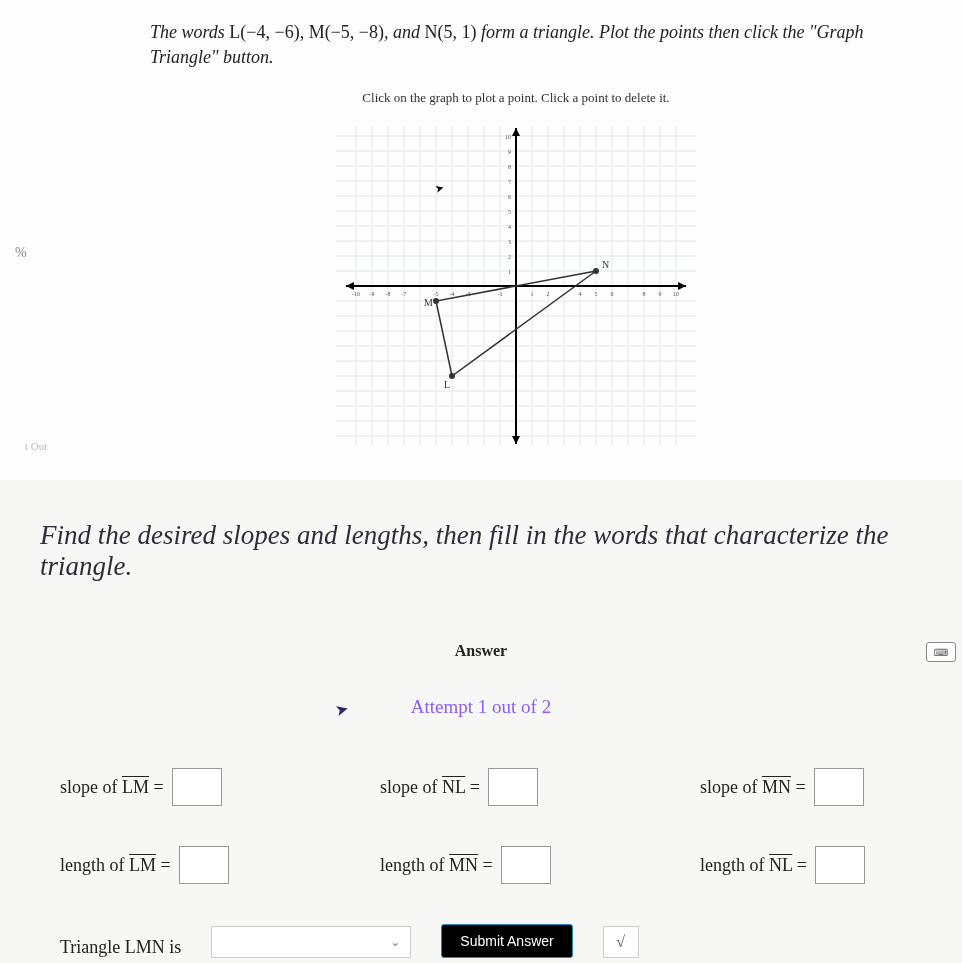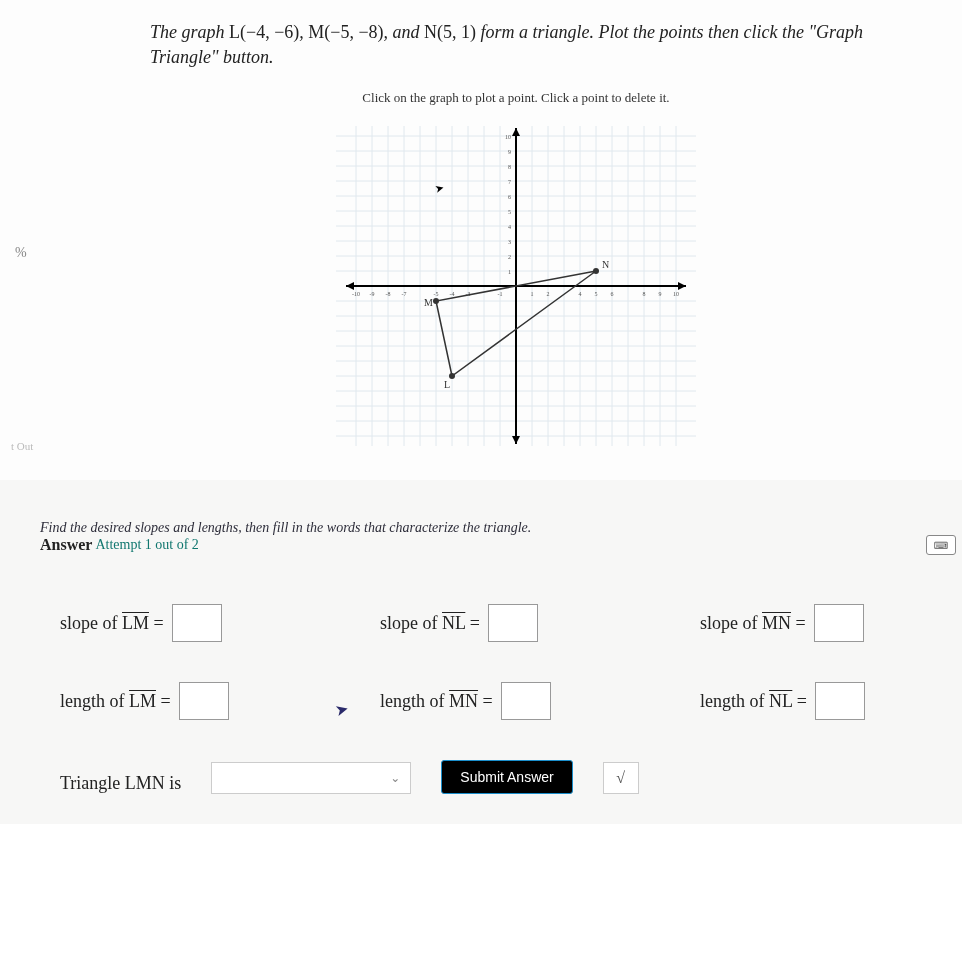--- a/index.html
+++ b/index.html
@@ -43,43 +43,45 @@
   }
   .pct-label {
     position: absolute;
     left: 15px;
     top: 245px;
     font-size: 14px;
     color: #888;
   }
   .out-label {
     position: absolute;
-    left: 11px;
+    left: 25px;
     top: 440px;
     font-size: 11px;
     color: #bbb;
   }
   .bottom-section {
     padding: 40px 40px 30px 40px;
     background: #f7f7f6;
   }
   .task-statement {
-    font-size: 14px;
+    font-size: 27px;
     font-style: italic;
     color: #2d2d3a;
+    margin-bottom: 60px;
   }
   .answer-header {
     font-size: 16px;
     margin-bottom: 50px;
     display: flex;
     align-items: center;
-    gap: 3px;
+    gap: 12px;
+    flex-direction: column;
   }
   .answer-header .label { font-weight: bold; color: #222; }
-  .answer-header .attempt { color: #0f766e; font-size: 14px; }
+  .answer-header .attempt { color: #8b5cf6; font-size: 19px; margin-top: 24px; }
   .answer-rows { margin-left: 20px; }
   .answer-row {
     display: flex;
     gap: 60px;
     margin-bottom: 40px;
   }
   .answer-item {
     display: flex;
     align-items: center;
     gap: 8px;
@@ -173,21 +175,21 @@
 </head>
 <body>
 
 <div class="top-section">
   <div class="left-margin">
     <div class="pct-label">%</div>
     <div class="out-label">t Out</div>
   </div>
 
   <p class="problem-statement">
-    <span>The graph </span>
+    <span>The words </span>
     <span class="coords">L(−4, −6)</span>, 
     <span class="coords">M(−5, −8)</span>, and 
     <span class="coords">N(5, 1)</span>
     <span> form a triangle. Plot the points then click the "Graph Triangle" button.</span>
   </p>
 
   <p class="graph-instruction">Click on the graph to plot a point. Click a point to delete it.</p>
 
   <div class="graph-container">
     <svg class="graph-svg" width="360" height="320" viewBox="0 0 360 320">

